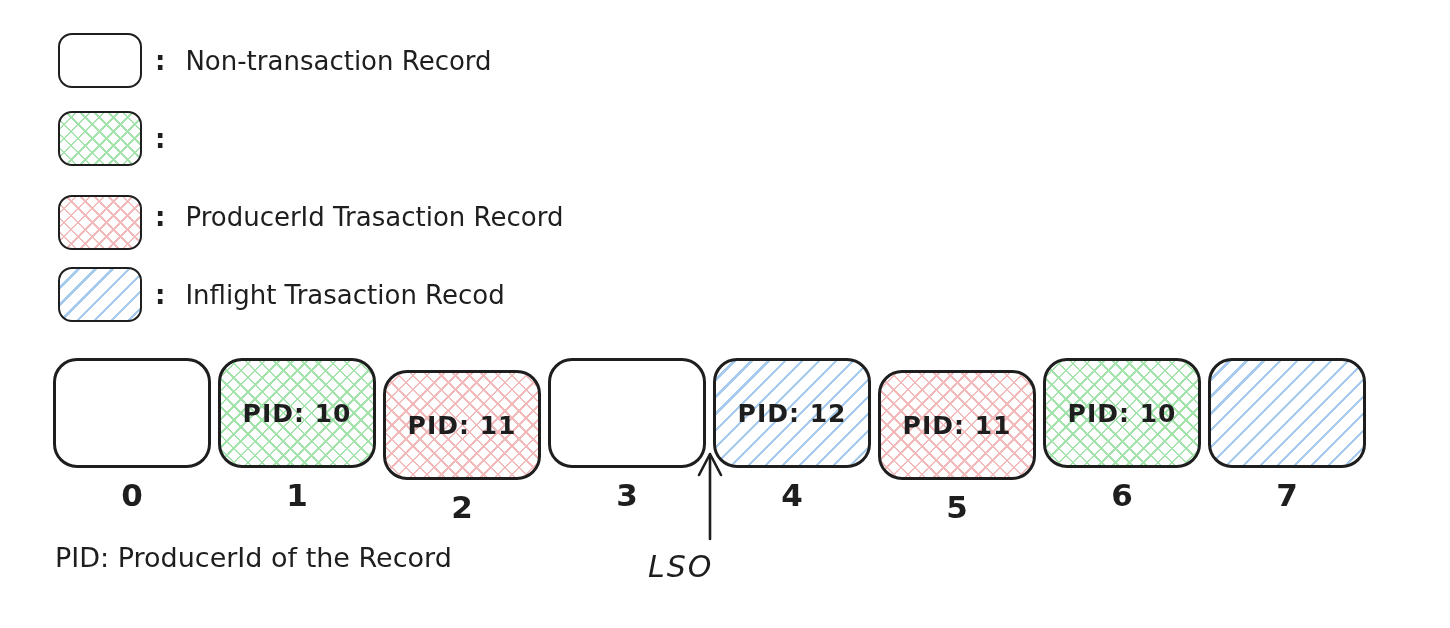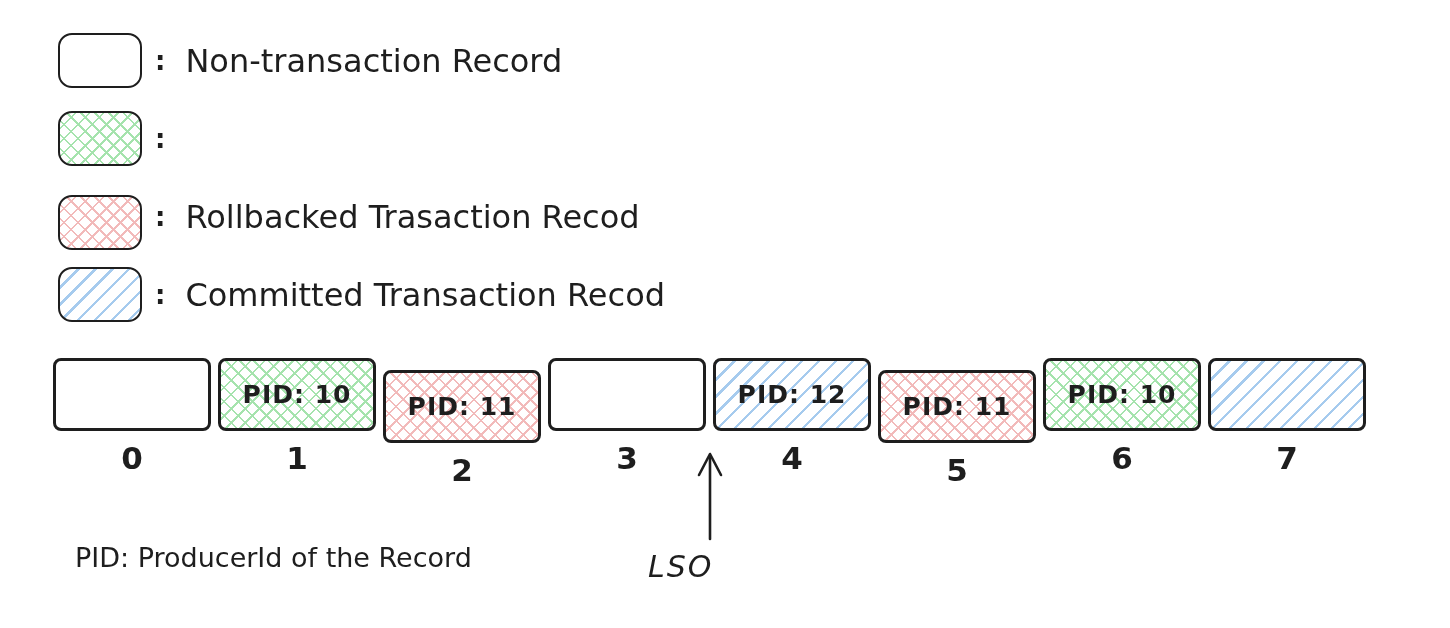--- a/index.html
+++ b/index.html
@@ -16,21 +16,21 @@
   }
 
   
   .legend{position:absolute;left:58px;top:33px;display:flex;flex-direction:column;gap:23px;}
   .legend-row{display:flex;align-items:center;height:55px;}
   .swatch{
     width:84px;height:55px;box-sizing:border-box;flex:0 0 auto;
     border:2.5px solid var(--stroke);border-radius:14px;background:#fff;
   }
   .legend-colon{margin-left:13px;font-size:26px;font-weight:600;}
-  .legend-label{margin-left:20px;font-size:32px;white-space:nowrap;}
+  .legend-label{margin-left:20px;font-size:26px;white-space:nowrap;}
 
   
   [data-type="non-transaction"]{background-color:#ffffff;}
   [data-type="committed"]{
     background-image:
       repeating-linear-gradient(45deg, var(--green) 0 1.8px, transparent 1.8px 10px),
       repeating-linear-gradient(135deg, var(--green) 0 1.8px, transparent 1.8px 10px);
   }
   [data-type="rollbacked"]{
     background-image:
@@ -40,60 +40,60 @@
   }
   [data-type="inflight"]{
     background-image:
       repeating-linear-gradient(135deg, var(--blue) 0 2.2px, transparent 2.2px 12px);
   }
 
   
   .track{position:absolute;left:53px;top:358px;display:flex;gap:7px;}
   .cell{width:158px;display:flex;flex-direction:column;align-items:center;}
   .record-box{
-    width:158px;height:73px;box-sizing:border-box;
-    border:3px solid var(--stroke);border-radius:8px;
+    width:158px;height:110px;box-sizing:border-box;
+    border:3px solid var(--stroke);border-radius:24px;
     display:flex;align-items:center;justify-content:center;
   }
   .pid{font-size:25px;font-weight:600;letter-spacing:1px;white-space:nowrap;}
   .offset{margin-top:9px;font-size:31px;font-weight:600;}
 
   
   .lso-arrow{position:absolute;left:692px;top:449px;width:36px;height:94px;}
   .lso-label{position:absolute;left:648px;top:549px;font-size:30px;font-style:italic;letter-spacing:2px;}
 
   
-  .footnote{position:absolute;left:55px;top:542px;font-size:27px;white-space:nowrap;margin-left:20px;}
+  .footnote{position:absolute;left:55px;top:542px;font-size:27px;white-space:nowrap;}
 </style>
 </head>
 <body>
 
 <div class="legend">
 
   <div class="legend-row">
     <div class="swatch" data-type="non-transaction"></div>
     <span class="legend-colon">:</span>
     <span class="legend-label">Non-transaction Record</span>
   </div>
 
   <div class="legend-row">
     <div class="swatch" data-type="committed"></div>
     <span class="legend-colon">:</span>
   </div>
 
   <div class="legend-row">
     <div class="swatch" data-type="rollbacked"></div>
     <span class="legend-colon">:</span>
-    <span class="legend-label">Rollbacked Trasaction Recod</span>
+    <span class="legend-label">ProducerId Trasaction Record</span>
   </div>
 
   <div class="legend-row">
     <div class="swatch" data-type="inflight"></div>
     <span class="legend-colon">:</span>
-    <span class="legend-label">Committed Transaction Recod</span>
+    <span class="legend-label">Inflight Trasaction Recod</span>
   </div>
 
 </div>
 
 <div class="track">
 
   <div class="cell">
     <div class="record-box" data-type="non-transaction">
       <span class="pid"></span>
     </div>

